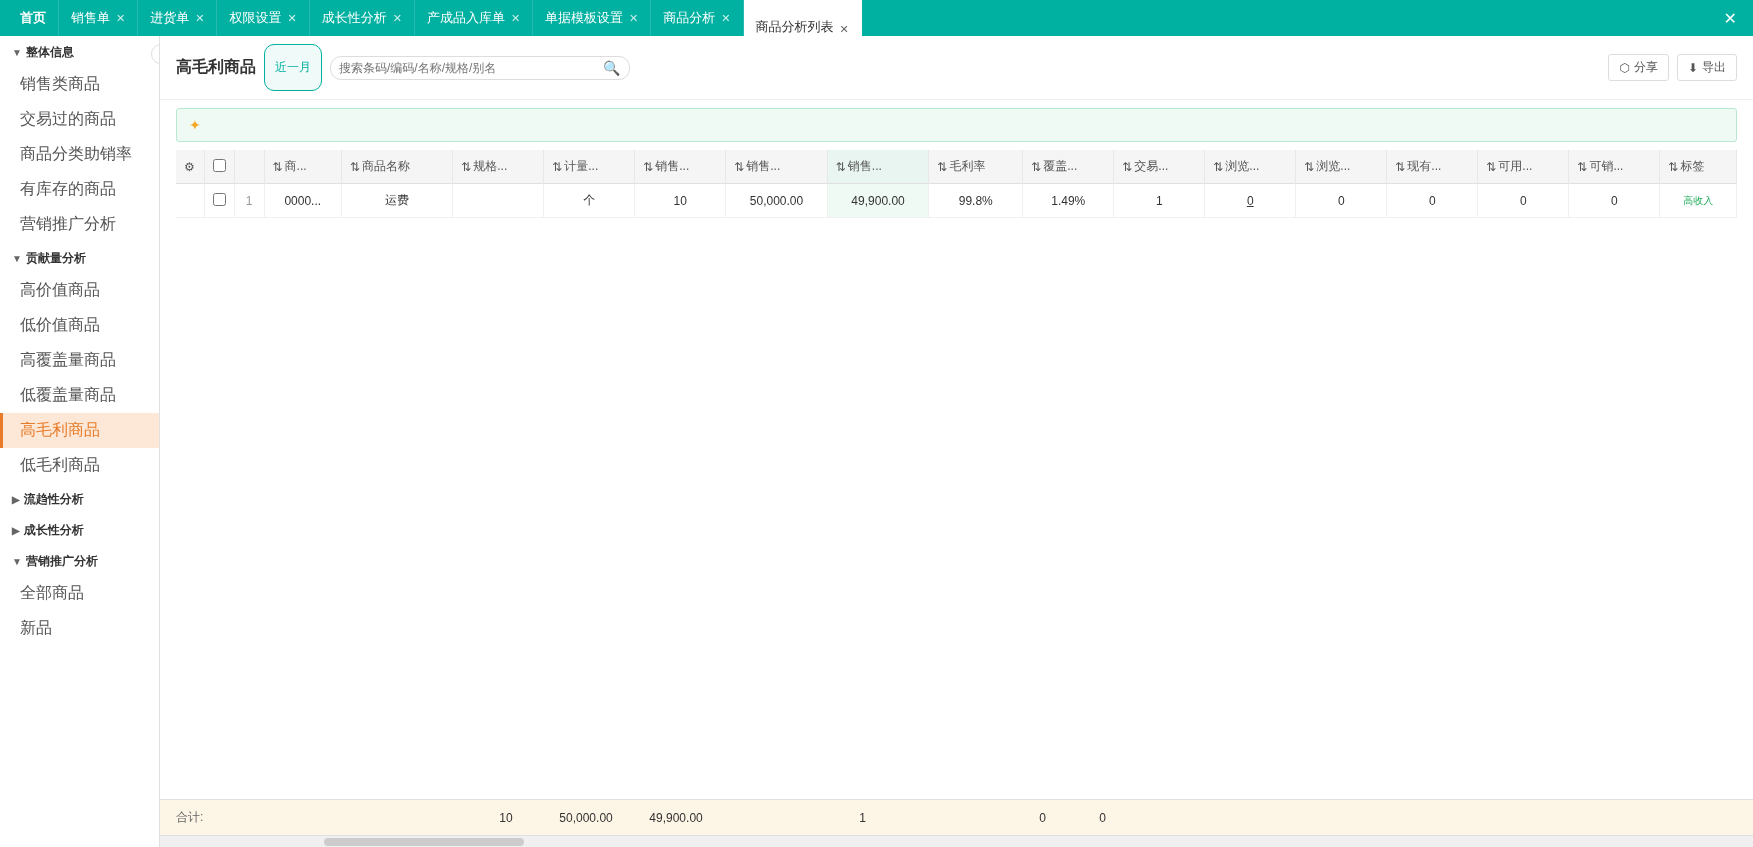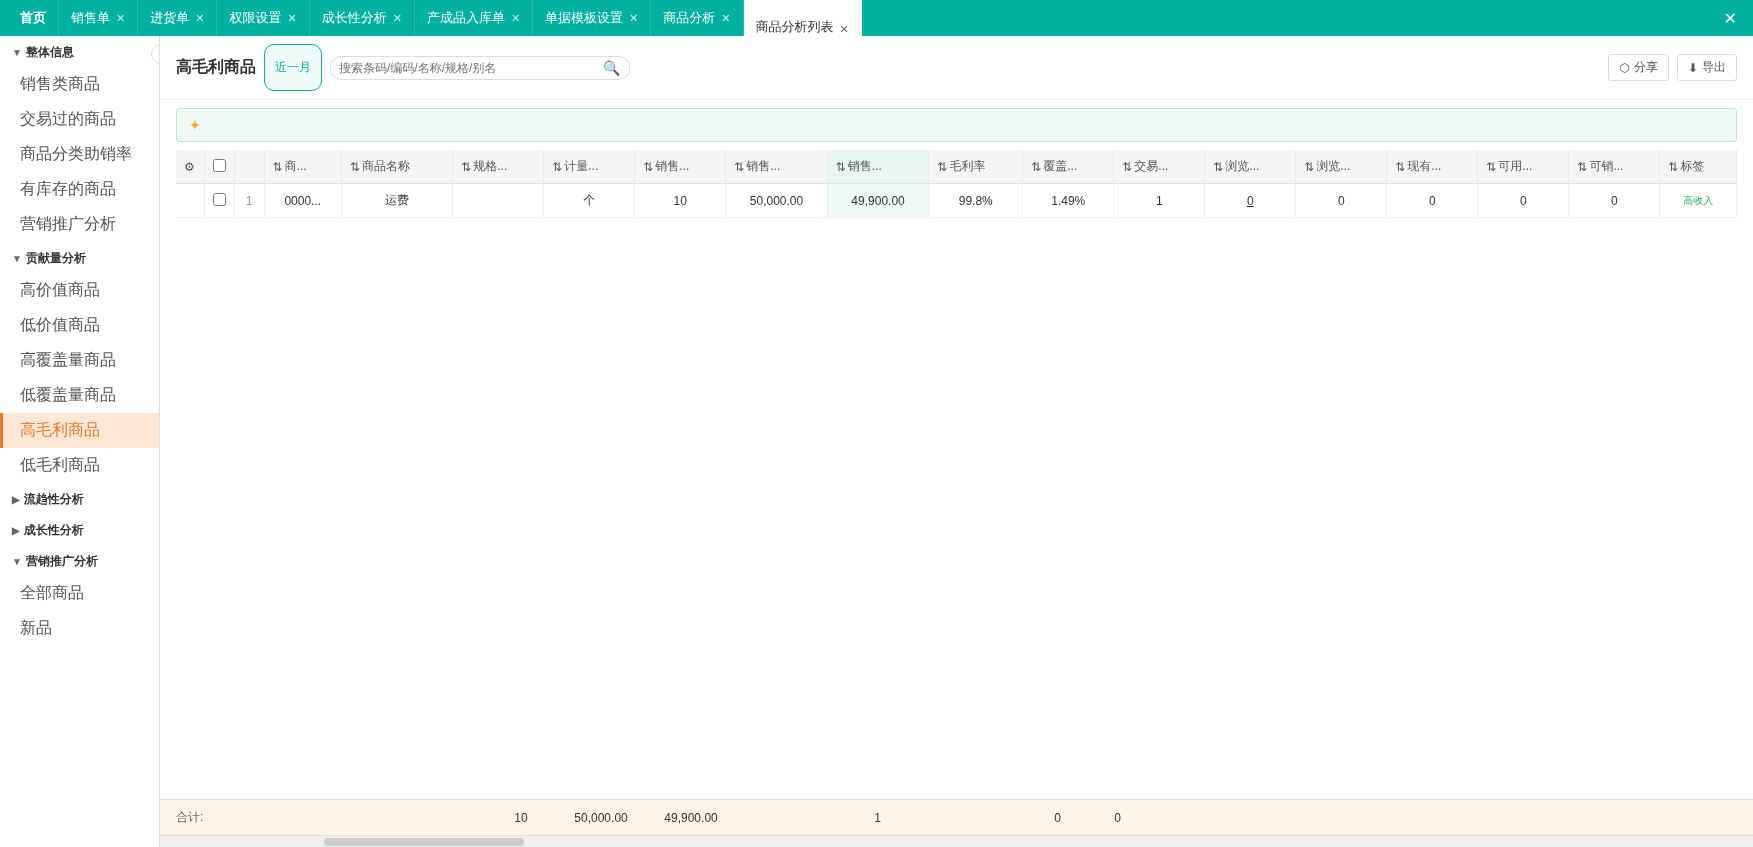--- a/index.html
+++ b/index.html
@@ -224,21 +224,21 @@
     .footer-total {
       display: flex;
       align-items: center;
       border-top: 1px solid #e0e0e0;
       background: #fdf5e6;
       padding: 8px 16px;
       font-size: 12px;
       color: #333;
       min-height: 36px;
     }
-    .footer-label { color: #666; margin-right: 23px; }
+    .footer-label { color: #666; margin-right: 8px; }
     .footer-values {
       display: flex;
       gap: 0;
       flex: 1;
     }
     .footer-cell {
       padding: 0 8px;
       white-space: nowrap;
     }
 

